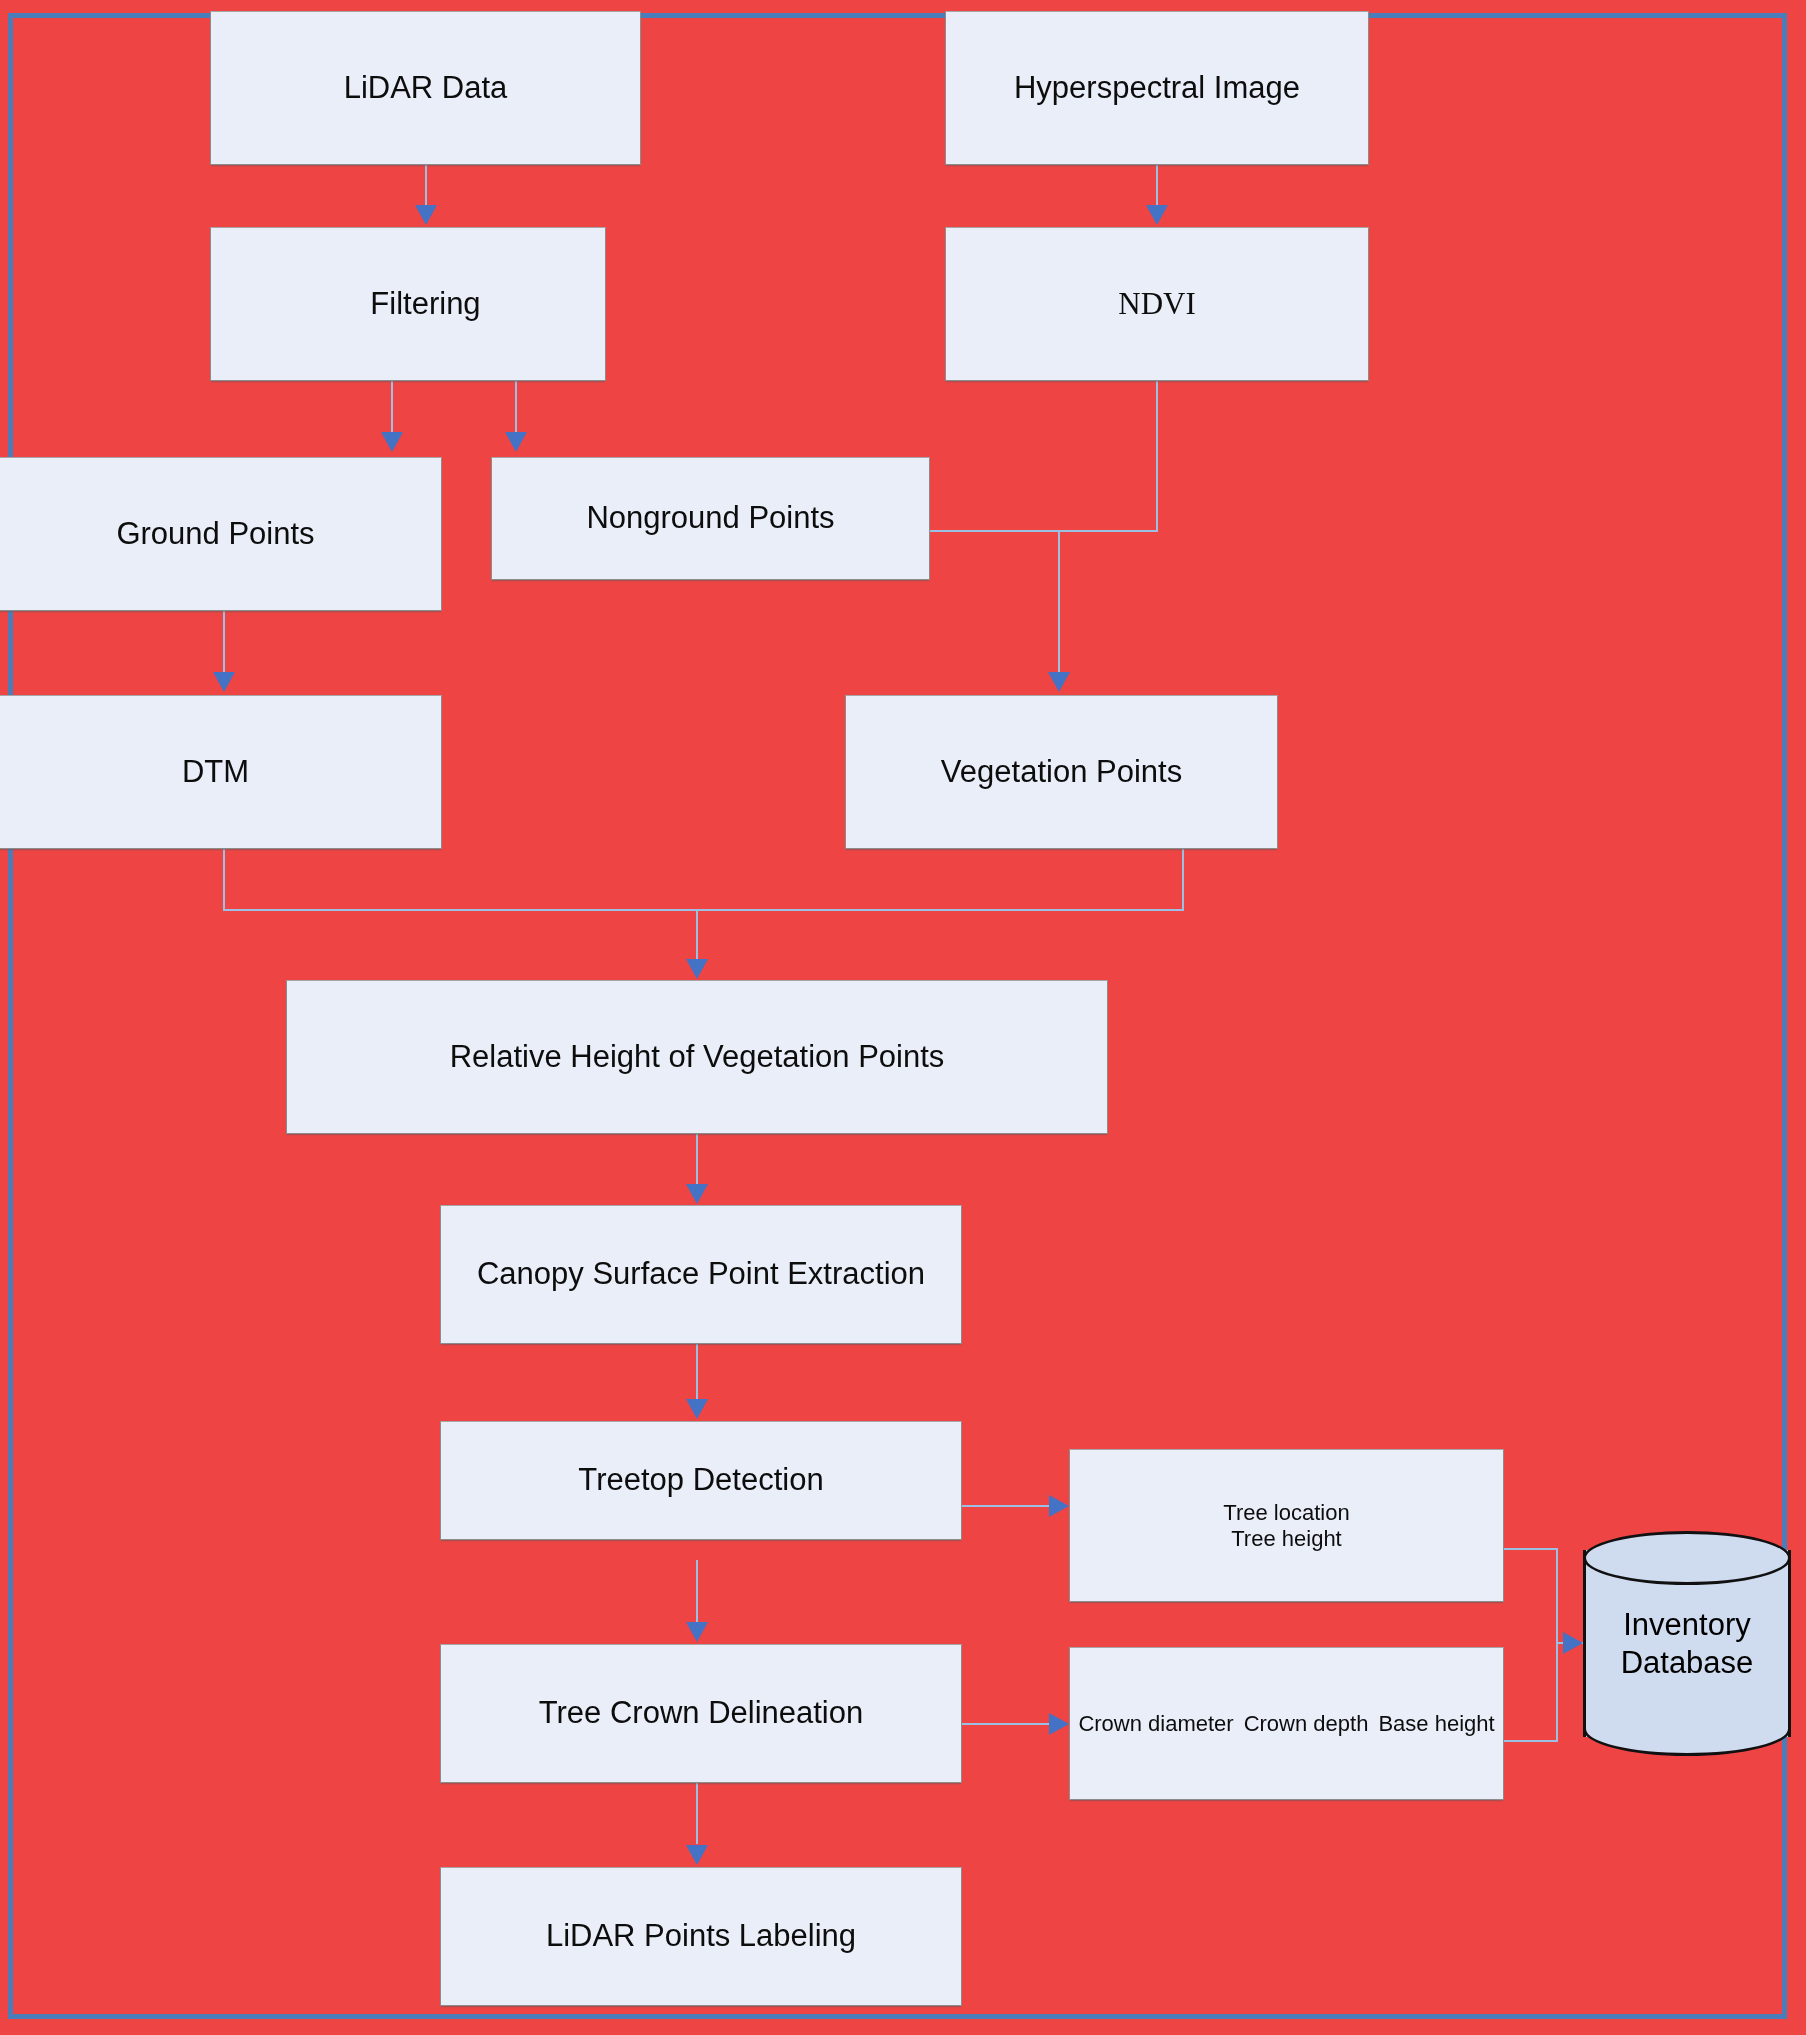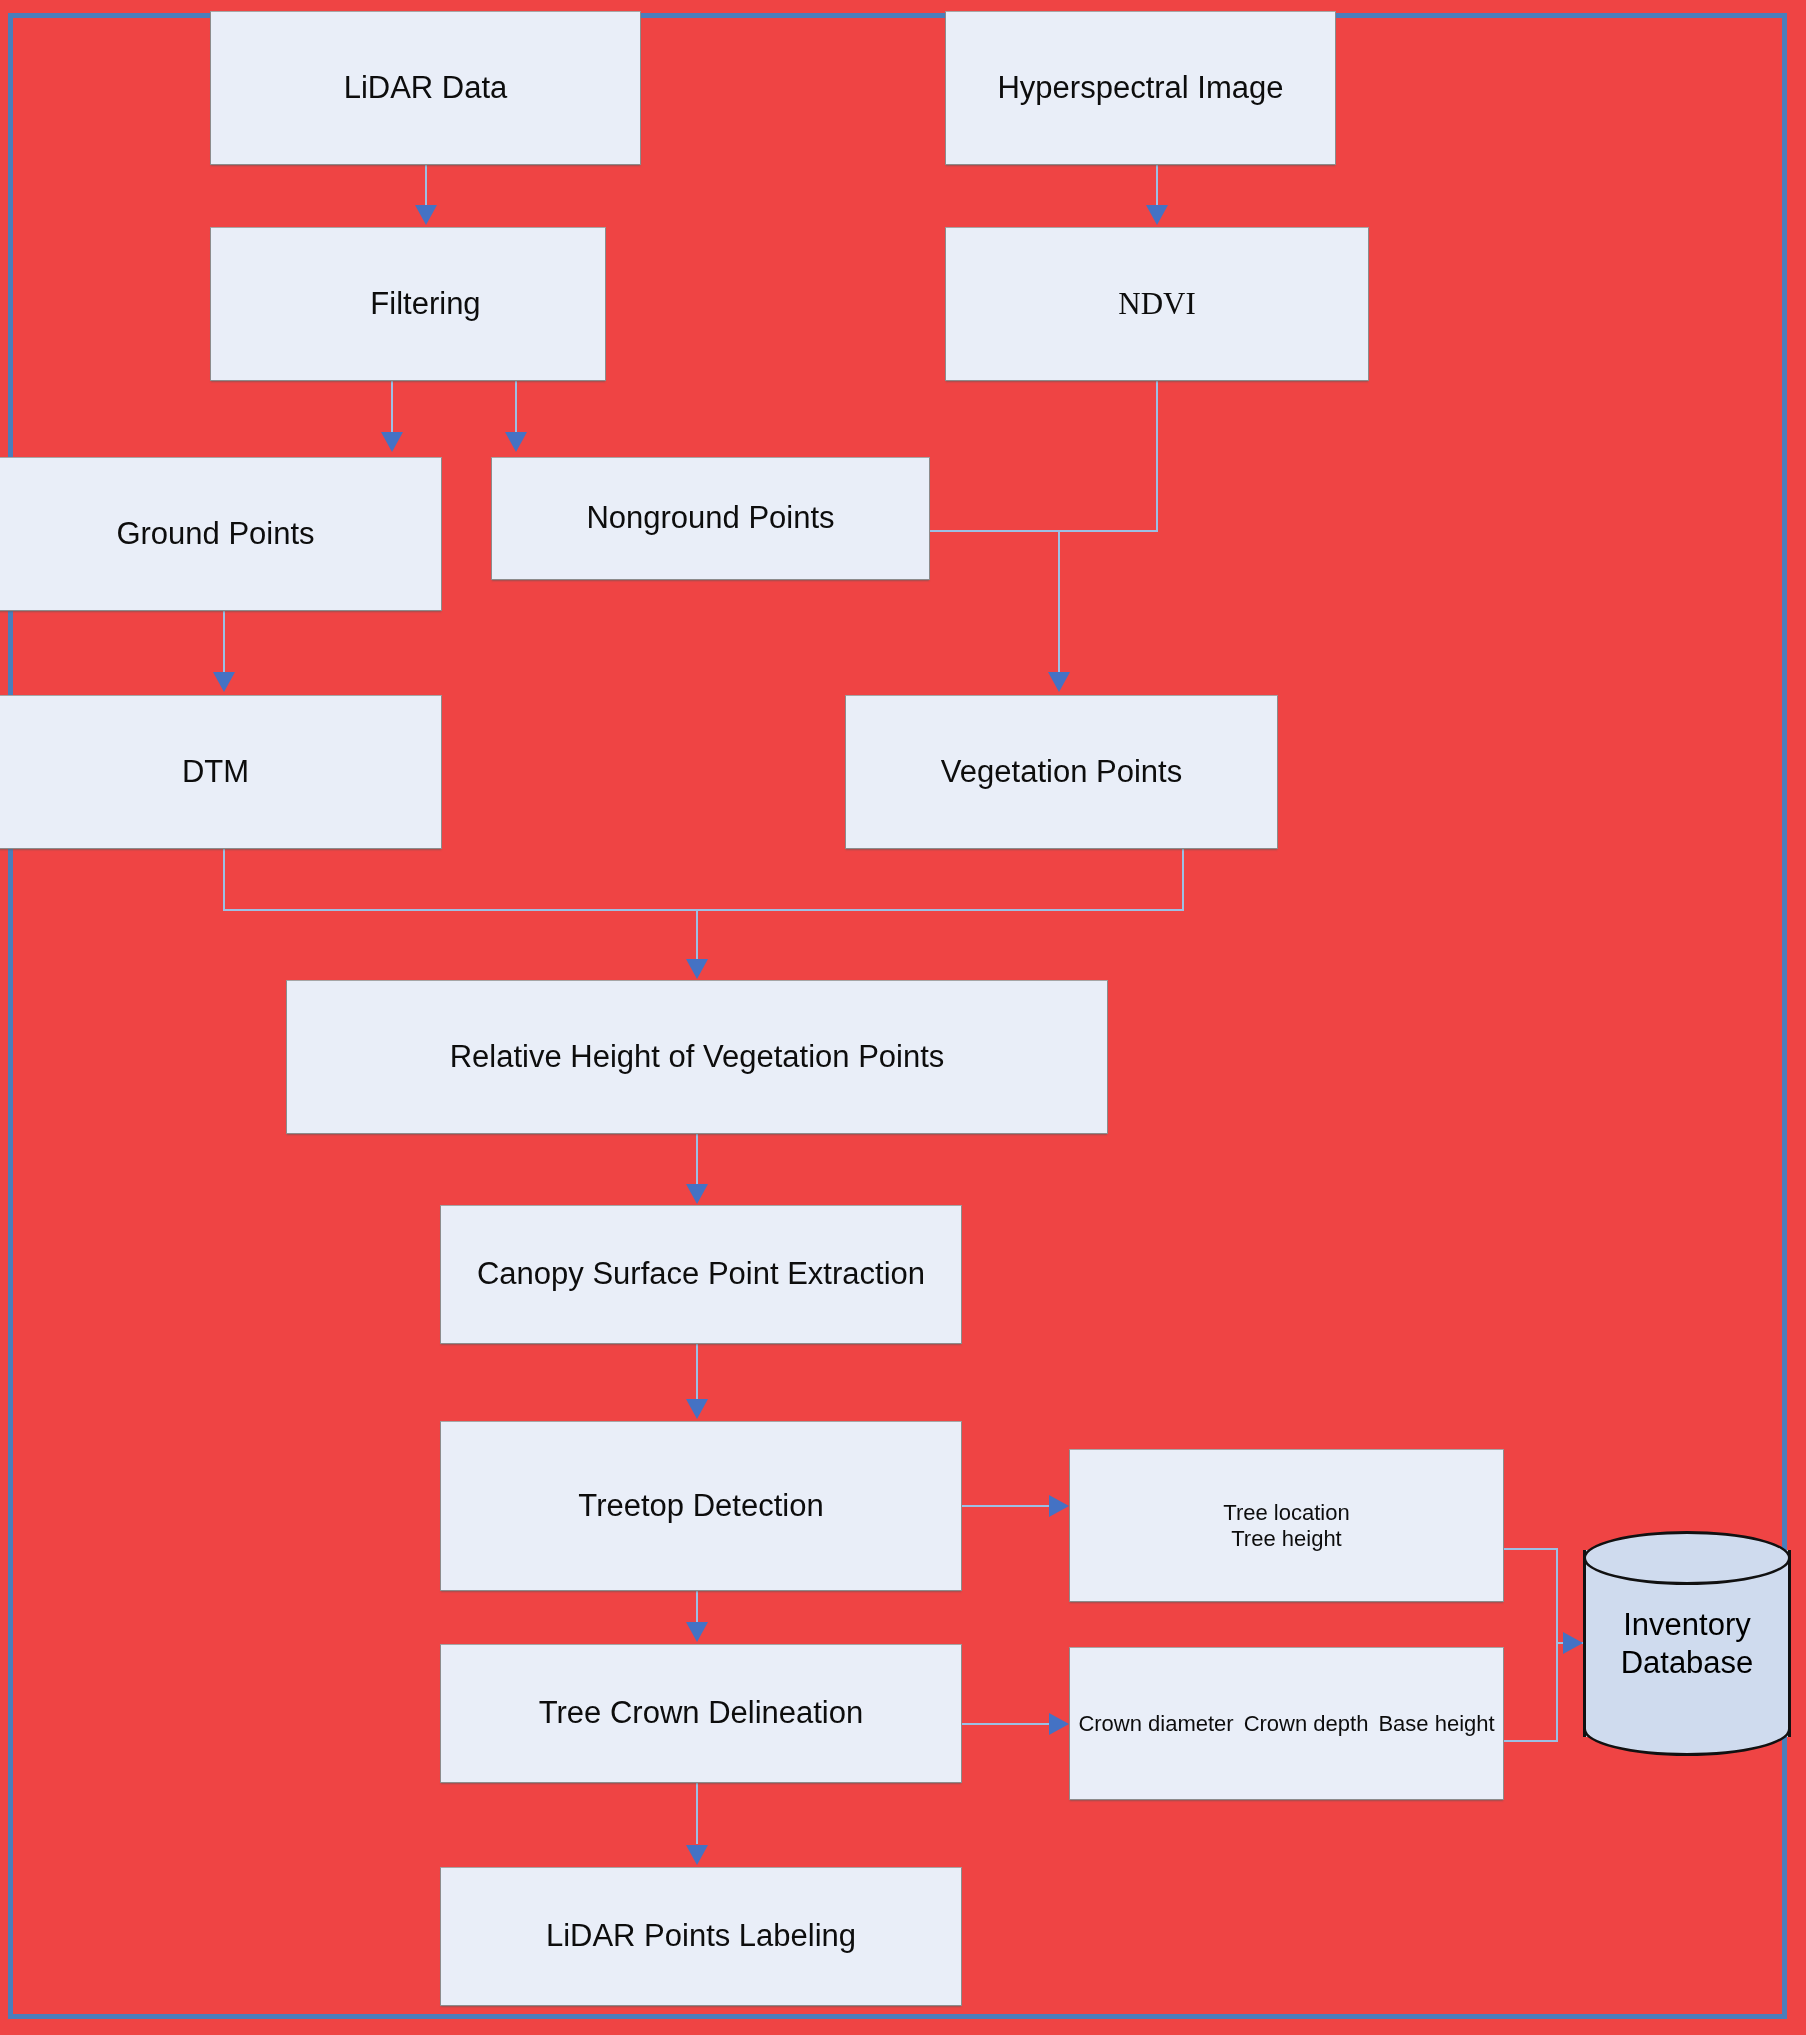--- a/index.html
+++ b/index.html
@@ -104,21 +104,21 @@
 <body>
 
 <div id="page">
 
   <div id="frame"></div>
 
   <div class="node f-lg" style="left:210px;  top:11px;   width:431px;  height:154px;">
     <span>LiDAR Data</span>
   </div>
 
-  <div class="node f-lg" style="left:945px; top:11px;   width:391px;  height:154px;">
+  <div class="node f-lg" style="left:945px; top:11px;   width:424px;  height:154px;">
     <span>Hyperspectral Image</span>
   </div>
 
   <div class="node f-lg" style="left:210px;  top:227px;  width:396px;  height:154px;padding-left:35px;">
     <span>Filtering</span>
   </div>
 
   <div class="node f-lg" style="left:945px; top:227px;  width:424px;  height:154px;font-family:Liberation Serif, serif;">
     <span>NDVI</span>
   </div>
@@ -140,21 +140,21 @@
   </div>
 
   <div class="node f-lg" style="left:286px;  top:980px; width:822px; height:154px;">
     <span>Relative Height of Vegetation Points</span>
   </div>
 
   <div class="node f-lg" style="left:440px;  top:1205px; width:522px; height:139px;">
     <span>Canopy Surface Point Extraction</span>
   </div>
 
-  <div class="node f-lg" style="left:440px;  top:1421px; width:522px; height:170px;text-align:right;">
+  <div class="node f-lg" style="left:440px;  top:1421px; width:522px; height:119px;text-align:right;">
     <span>Treetop Detection</span>
   </div>
 
   <div class="node f-lg" style="left:440px;  top:1644px; width:522px; height:139px;">
     <span>Tree Crown Delineation</span>
   </div>
 
   <div class="node f-lg" style="left:440px;  top:1867px; width:522px; height:139px;">
     <span>LiDAR Points Labeling</span>
   </div>

